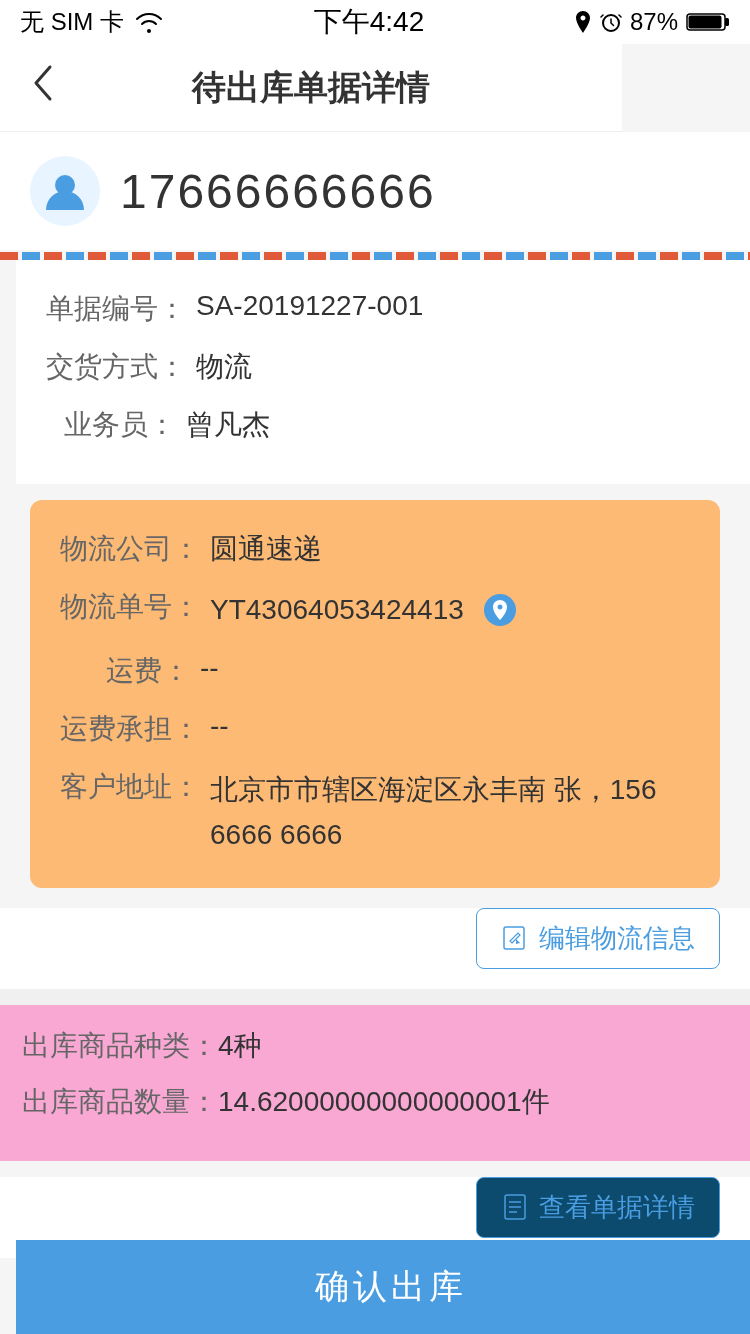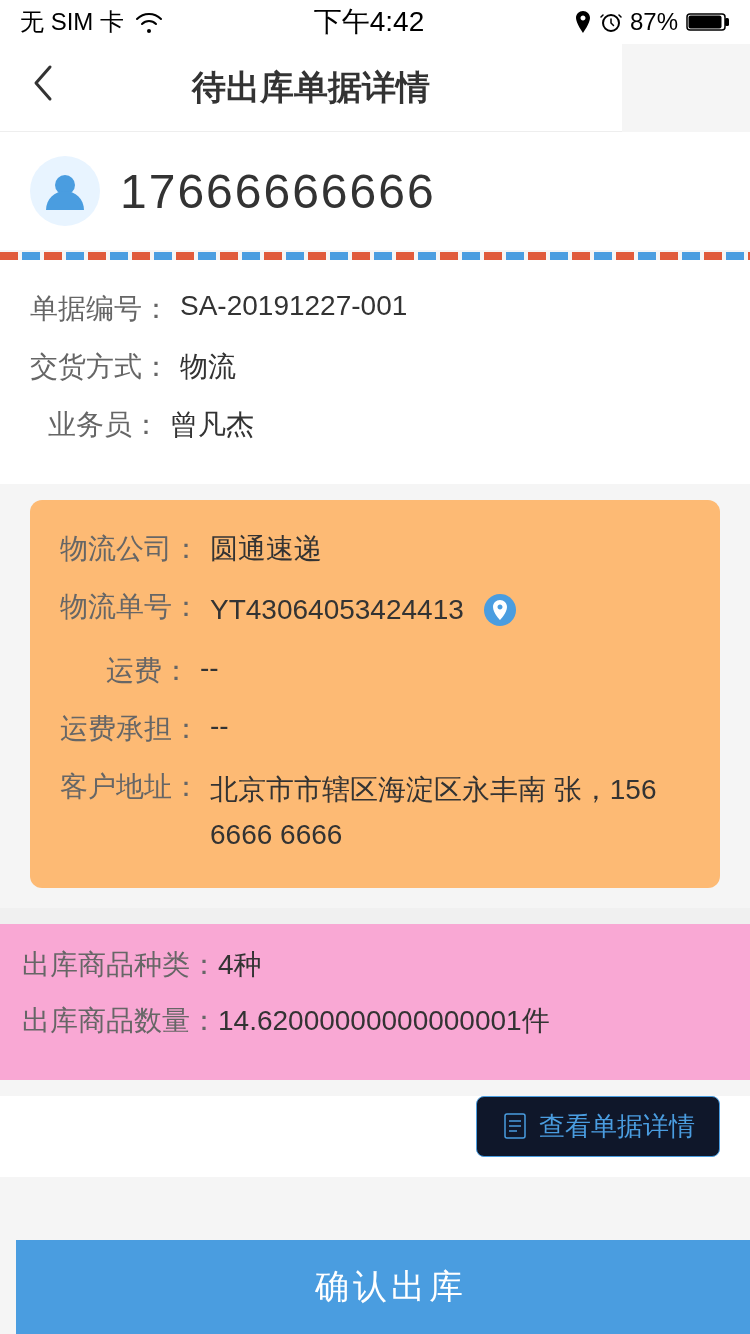--- a/index.html
+++ b/index.html
@@ -107,20 +107,21 @@
         #4a9de0 22px, #4a9de0 40px,
         transparent 40px, transparent 44px
       );
     }
 
     
     .info-section {
       background: #fff;
       padding: 30px 30px 20px 30px;
       margin-bottom: 16px;
+      margin-left: 16px;
     }
     .info-row {
       display: flex;
       align-items: flex-start;
       margin-bottom: 20px;
       font-size: 28px;
     }
     .info-label {
       color: #666;
       min-width: 140px;
@@ -225,21 +226,21 @@
     }
     .view-details-btn {
       border: 1.5px solid #4a9de0;
       border-radius: 8px;
       padding: 12px 24px;
       display: flex;
       align-items: center;
       gap: 10px;
       color: #4a9de0;
       font-size: 26px;
-      background: #0f172a;
+      background: #0c4a6e;
       cursor: pointer;
     }
 
     
     .bottom-spacer {
       flex: 1;
       background: #f5f5f5;
       min-height: 200px;
     }
 
@@ -369,20 +370,30 @@
     <div class="logistics-row">
       <span class="logistics-label">运费承担：</span>
       <span class="logistics-value">--</span>
     </div>
     <div class="logistics-row">
       <span class="logistics-label">客户地址：</span>
       <span class="logistics-value" style="flex-wrap:wrap; display:block; line-height:1.6;">北京市市辖区海淀区永丰南  张，156 6666 6666</span>
     </div>
   </div>
 
+  <div class="edit-btn-row">
+    <button class="edit-btn">
+      <svg width="28" height="28" viewBox="0 0 28 28" fill="none">
+        <rect x="3" y="3" width="20" height="22" rx="2" stroke="#4a9de0" stroke-width="1.5" fill="none"></rect>
+        <path d="M15 15l4 4-4 1z" fill="#4a9de0"></path>
+        <path d="M11 19l4-4 4-4-2-2-8 8z" stroke="#4a9de0" stroke-width="1.2" fill="none"></path>
+      </svg>
+      <span>编辑物流信息</span>
+    </button>
+  </div>
 
   <div class="section-separator"></div>
 
   <div class="goods-section">
     <div class="goods-row">
       <span class="goods-label">出库商品种类：</span>
       <span class="goods-value">4种</span>
     </div>
     <div class="goods-row">
       <span class="goods-label">出库商品数量：</span>

